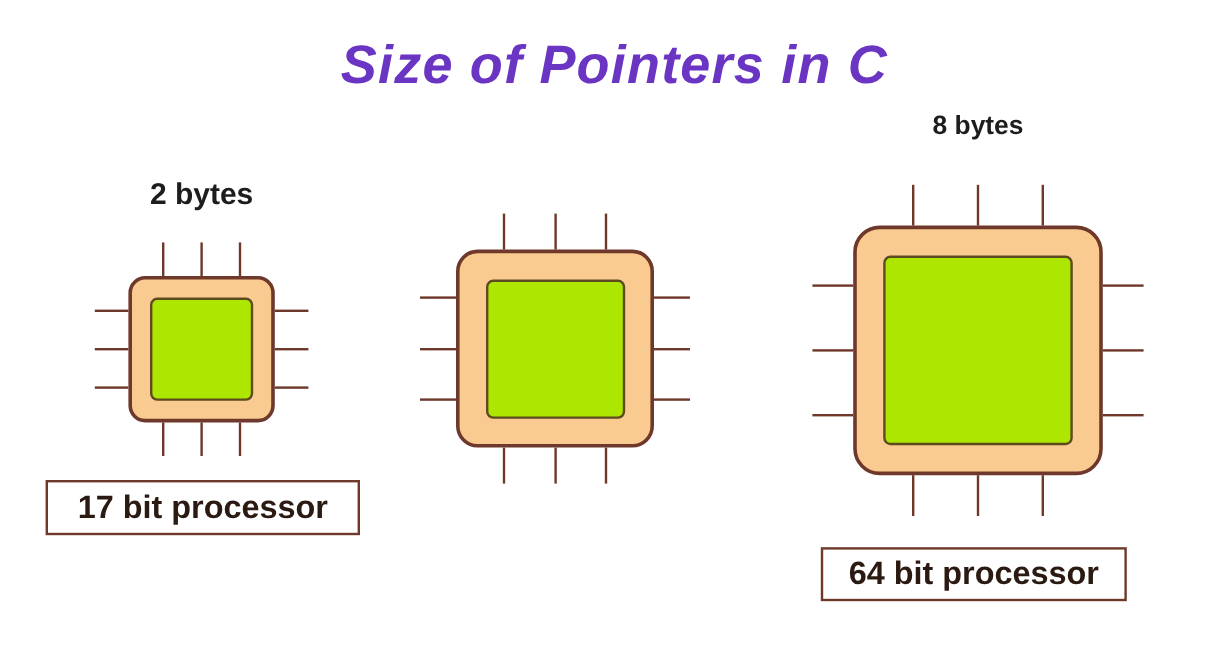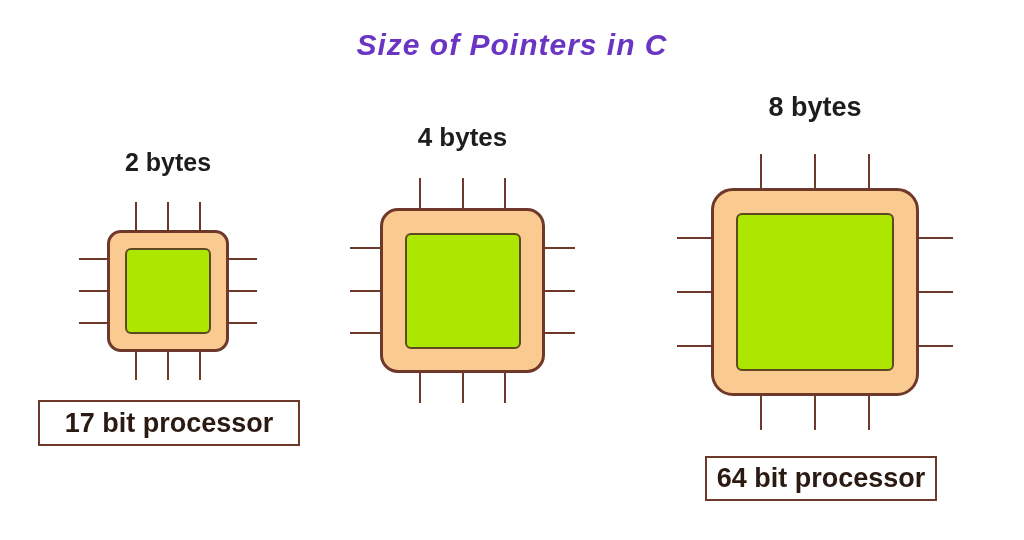--- a/index.html
+++ b/index.html
@@ -11,37 +11,37 @@
     overflow: hidden;
     font-family: "Liberation Sans", "DejaVu Sans", sans-serif;
   }
 
   .title {
     position: absolute;
     left: 0; right: 0;
     top: 28px;
     margin: 0;
     text-align: center;
-    font-size: 30px;
+    font-size: 45px;
     font-weight: 800;
     font-style: italic;
     color: #6a35c2;
     letter-spacing: 1px;
   }
 
   .bytes-label {
     position: absolute;
     text-align: center;
     font-size: 27px;
     font-weight: 700;
     color: #1d1d1b;
   }
   .bytes-1 { left: 79px;  top: 148px; width: 178px; font-size: 25px; }
   .bytes-2 { left: 350px; top: 122px; width: 225px; font-size: 26px; }
-  .bytes-3 { left: 677px; top: 92px;  width: 276px; font-size: 27px; text-align: center; }
+  .bytes-3 { left: 677px; top: 92px;  width: 276px; font-size: 22px; text-align: center; }
 
   
   .chip { position: absolute; }
   .chip-1 { --outer: 122px; --inner: 86px;  --pin: 28px; --rad: 14px; left: 79px;  top: 202px; width: 178px; height: 178px; }
   .chip-2 { --outer: 165px; --inner: 116px; --pin: 30px; --rad: 18px; left: 350px; top: 178px; width: 225px; height: 225px; }
   .chip-3 { --outer: 208px; --inner: 158px; --pin: 34px; --rad: 22px; left: 677px; top: 154px; width: 276px; height: 276px; }
 
   .chip .body {
     position: absolute;
     inset: var(--pin);
@@ -83,21 +83,21 @@
     border: 2px solid #6e392b;
     display: flex;
     align-items: center;
     justify-content: center;
     font-size: 27px;
     font-weight: 700;
     color: #2a1a12;
   }
   .proc-1 { left: 38px;  top: 400px; width: 262px; height: 46px; }
   .proc-2 { left: 333px; top: 427px; width: 262px; height: 46px; }
-  .proc-3 { left: 705px; top: 456px; width: 232px; height: 45px; }
+  .proc-3 { left: 684px; top: 456px; width: 255px; height: 45px; }
 </style>
 </head>
 <body>
 
 <div class="canvas">
 
   <h1 class="title">Size of Pointers in C</h1>
 
   <div class="bytes-label bytes-1">2 bytes</div>
   <div class="chip chip-1">
@@ -112,21 +112,20 @@
     <i class="pin h left c3"></i>
     <i class="pin h right c1"></i>
     <i class="pin h right c2"></i>
     <i class="pin h right c3"></i>
     <div class="body">
       <div class="core"></div>
     </div>
   </div>
   <div class="proc-label proc-1">17 bit processor</div>
 
-  <div class="bytes-label bytes-2">4 bytes</div>
   <div class="chip chip-2">
     <i class="pin v top c1"></i>
     <i class="pin v top c2"></i>
     <i class="pin v top c3"></i>
     <i class="pin v bottom c1"></i>
     <i class="pin v bottom c2"></i>
     <i class="pin v bottom c3"></i>
     <i class="pin h left c1"></i>
     <i class="pin h left c2"></i>
     <i class="pin h left c3"></i>

